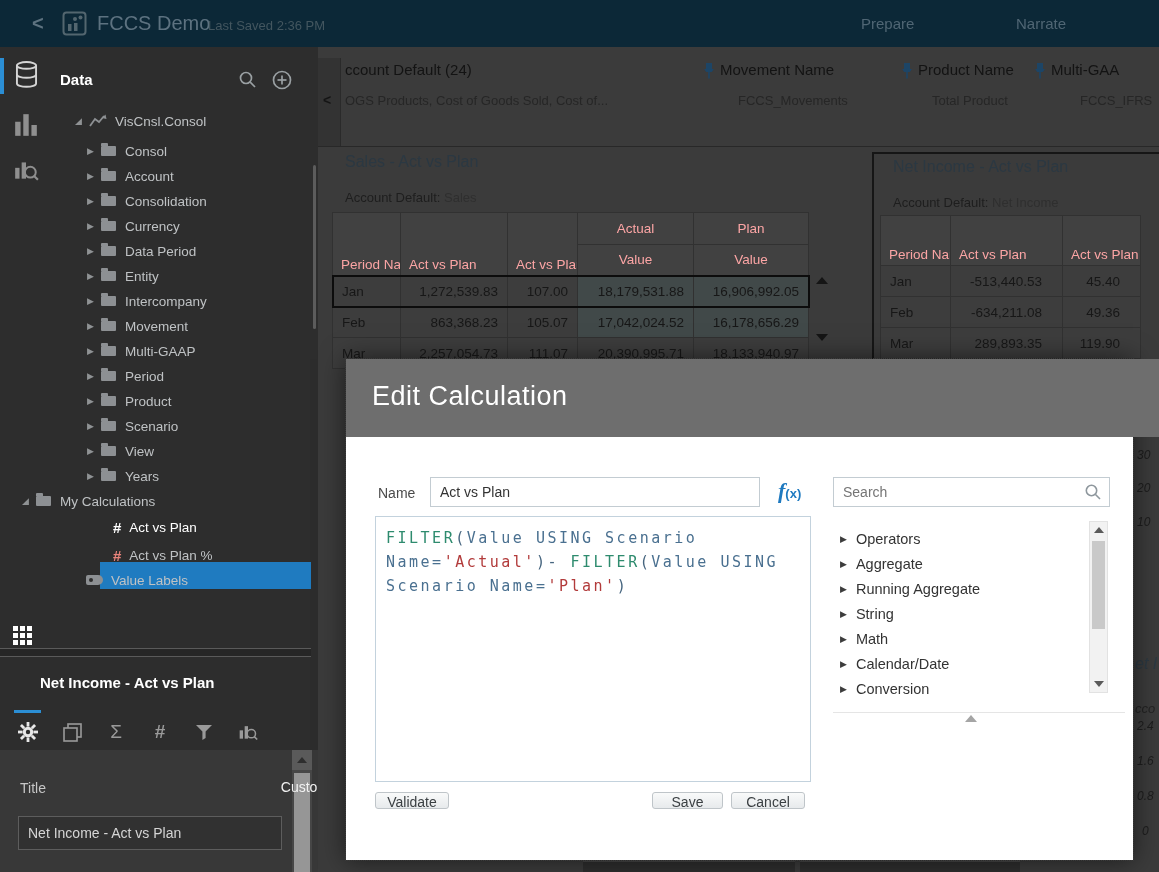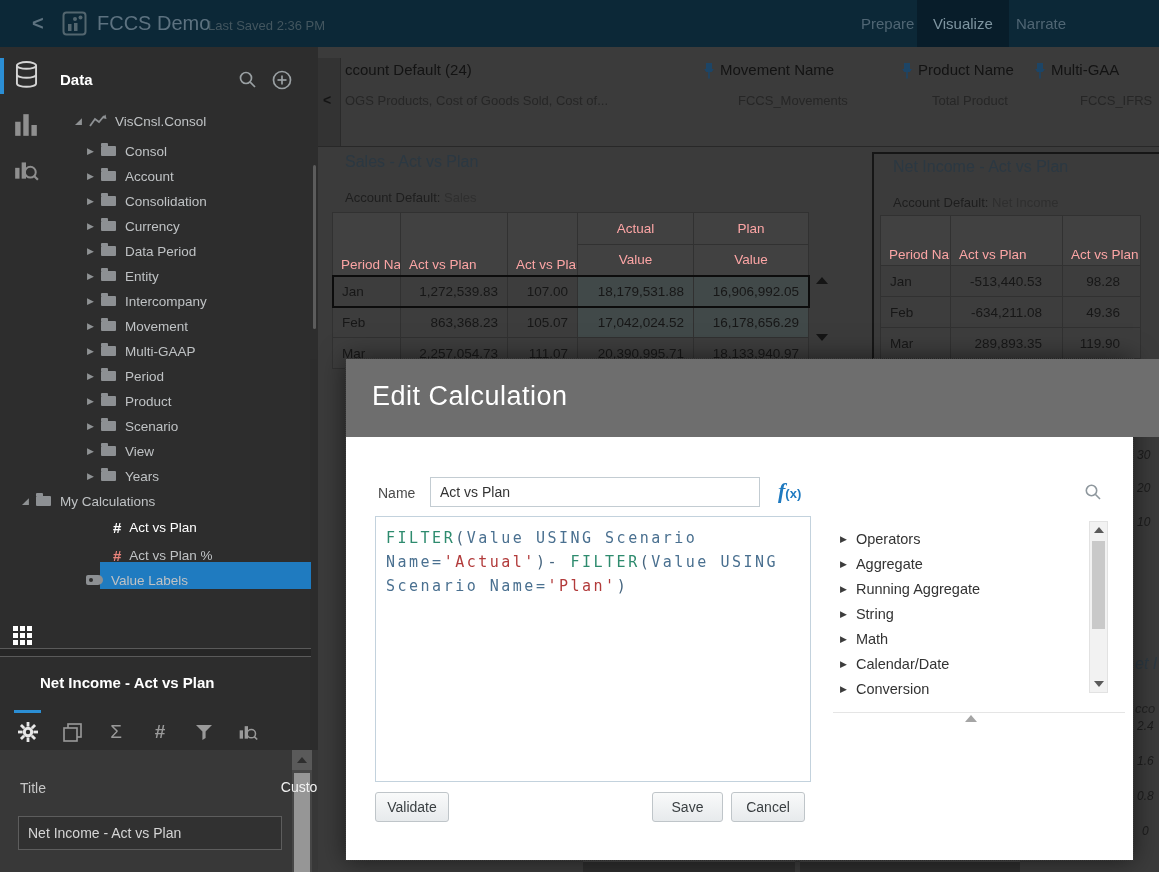--- a/index.html
+++ b/index.html
@@ -95,21 +95,21 @@
   .fn-row{position:absolute;left:494px;height:24px;display:flex;align-items:center;cursor:pointer;font-size:14.5px;color:#333;}
   .fn-row .tri-r{color:#3c3c3c;font-size:9px;margin-right:9px;}
   .mscroll{position:absolute;left:743px;top:162px;width:19px;height:172px;background:#f2f2f2;border:1px solid #e2e2e2;box-sizing:border-box;}
   .mscroll .thumb{position:absolute;left:2px;top:19px;width:13px;height:88px;background:#c9c9c9;}
   .chev{width:0;height:0;position:absolute;left:4px;}
   .chev.up{border-left:5px solid transparent;border-right:5px solid transparent;border-bottom:6px solid #5a5a5a;top:5px;}
   .chev.dn{border-left:5px solid transparent;border-right:5px solid transparent;border-top:6px solid #5a5a5a;bottom:5px;}
   .m-divider{position:absolute;left:487px;top:353px;width:292px;height:1px;background:#e5e5e5;}
   .hint-tri{position:absolute;left:619px;top:356px;width:0;height:0;border-left:6px solid transparent;border-right:6px solid transparent;border-bottom:7px solid #a5a5a5;}
   .hint{position:absolute;left:520px;top:373px;width:212px;text-align:center;font-size:15px;color:#b5b5b5;line-height:21px;}
-  .btn{position:absolute;height:30px;background:linear-gradient(#f9fafa,#e7eaec);border:1px solid #bfc5c9;
+  .btn{position:absolute;height:17px;background:linear-gradient(#f9fafa,#e7eaec);border:1px solid #bfc5c9;
        border-radius:3px;font-size:14px;color:#3a3f42;font-family:"Liberation Sans",sans-serif;cursor:pointer;}
 </style>
 </head>
 <body>
 
 <div id="app">
 
   <header class="topbar">
     <span class="back">&lt;</span>
     <span class="appicon">
@@ -117,21 +117,20 @@
         <rect x="1.5" y="1.5" width="22" height="22" rx="3" fill="none" stroke="#53666f" stroke-width="2"></rect>
         <rect x="6" y="13" width="3.5" height="7" fill="#53666f"></rect>
         <circle cx="13" cy="8" r="2" fill="#53666f"></circle>
         <circle cx="18.5" cy="6.5" r="2" fill="#53666f"></circle>
         <rect x="12" y="12" width="3.5" height="8" fill="#53666f"></rect>
       </svg>
     </span>
     <span class="apptitle">FCCS Demo</span>
     <span class="saved">Last Saved 2:36 PM</span>
     <span class="navtab" style="left:845px;">Prepare</span>
-    <span class="navtab active" style="left:917px;">Visualize</span>
     <span class="navtab" style="left:1000px;">Narrate</span>
   </header>
 
   <aside class="sidebar">
     <div class="rail-active-bar"></div>
 
     <span class="rail-icon" style="top:13px;">
       <svg width="27" height="30" viewBox="0 0 24 26" fill="none" stroke="#d5d5d5" stroke-width="1.7">
         <ellipse cx="12" cy="4.5" rx="8.5" ry="3"></ellipse>
         <path d="M3.5 4.5v8c0 1.7 3.8 3 8.5 3s8.5-1.3 8.5-3v-8"></path>
@@ -438,21 +437,21 @@
         </colgroup>
       <tbody>
           <tr style="height:50px;">
         <th>Period Name</th>
         <th>Act vs Plan</th>
         <th>Act vs Plan %</th>
       </tr>
       <tr style="height:31px;">
         <td>Jan</td>
         <td class="num" style="padding-right:20px;">-513,440.53</td>
-        <td class="num" style="padding-right:20px;">98.28</td>
+        <td class="num" style="padding-right:20px;">45.40</td>
       </tr>
       <tr style="height:31px;">
         <td>Feb</td>
         <td class="num" style="padding-right:20px;">-634,211.08</td>
         <td class="num" style="padding-right:20px;">49.36</td>
       </tr>
       <tr style="height:31px;">
         <td>Mar</td>
         <td class="num" style="padding-right:20px;">289,893.35</td>
         <td class="num" style="padding-right:20px;">119.90</td>
@@ -479,20 +478,21 @@
   <div class="modal">
     <div class="modal-hdr">
       <span class="modal-title">Edit Calculation</span>
     </div>
 
     <span class="m-label" style="left:32px;top:126px;">Name</span>
     <input class="m-input" style="left: 84px; top: 118px; width: 330px;" value="Act vs Plan">
 
     <span class="fx"><span class="f">f</span><span class="x">(x)</span></span>
 
+    <input class="m-input" style="left: 487px; top: 118px; width: 277px;" placeholder="Search">
     <span class="abs" style="left:738px;top:124px;">
       <svg width="18" height="18" viewBox="0 0 18 18" fill="none" stroke="#8e979d" stroke-width="1.6">
         <circle cx="7.5" cy="7.5" r="5.2"></circle>
           <line x1="11.5" y1="11.5" x2="16" y2="16"></line>
       </svg>
     </span>
 
     <div class="formula"><span class="tok-keyword">FILTER</span><span class="tok-plain">(</span><span class="tok-ident">Value USING Scenario Name=</span><span class="tok-string">'Actual'</span><span class="tok-plain">)- </span><span class="tok-keyword">FILTER</span><span class="tok-plain">(</span><span class="tok-ident">Value USING Scenario Name=</span><span class="tok-string">'Plan'</span><span class="tok-plain">)</span></div>
 
     <div class="fn-row" style="top:168px;">

